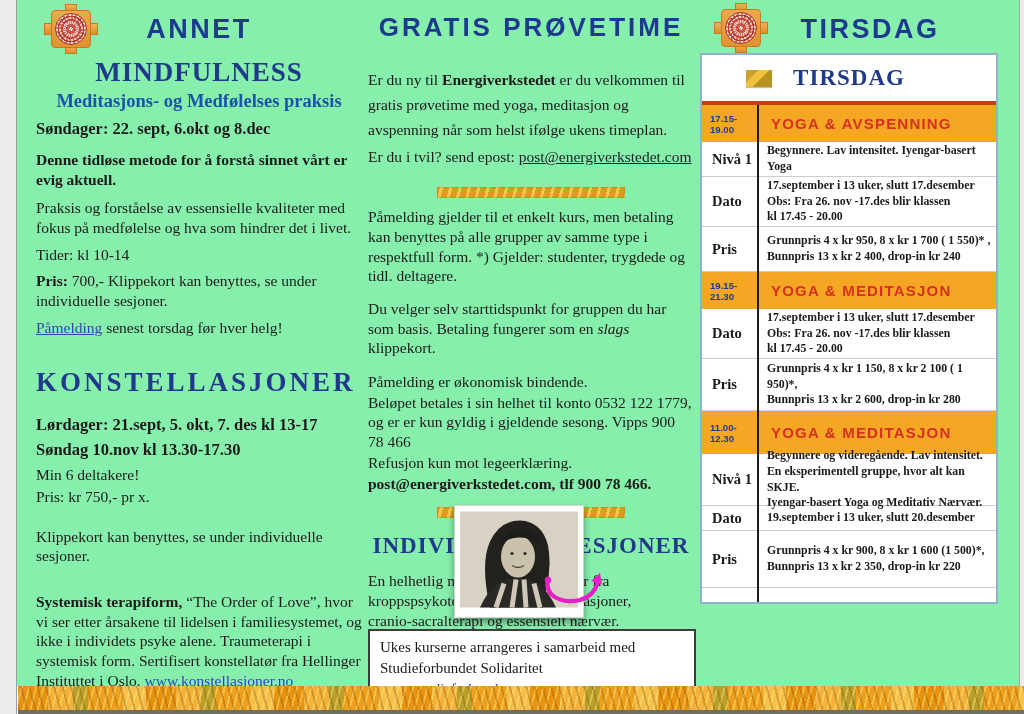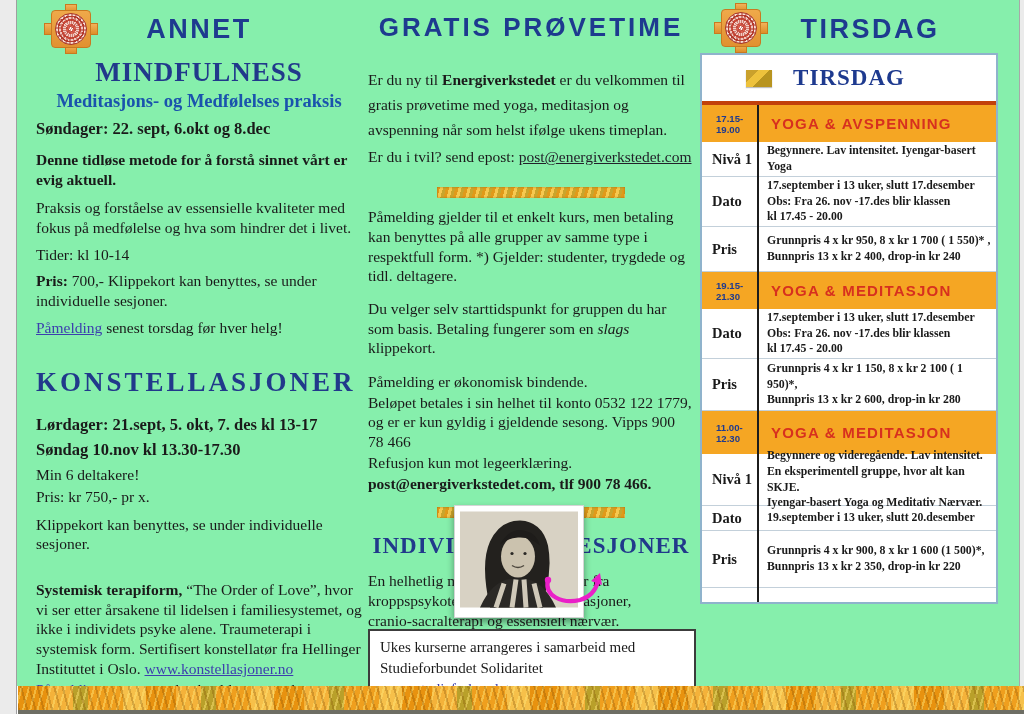--- a/index.html
+++ b/index.html
@@ -75,21 +75,21 @@
   .vline { position:absolute; left:55px; top:50px; bottom:0; width:1.5px; background:#1c1c1c; z-index:5; }
   .t-day { position:relative; display:flex; align-items:center; justify-content:center;
            border-bottom:4px solid #c2410c; }
   .day-text { font-weight:bold; color:#1e3a8f; font-size:23px; letter-spacing:1px; }
   .day-icon { position:absolute; left:44px; width:26px; height:17px;
     background:linear-gradient(135deg,#caa12c 0 30%,#eec23c 30% 55%,#b8941f 55% 100%);
     box-shadow:0 1px 1px rgba(0,0,0,.25); }
   .t-row { display:flex; align-items:center; border-bottom:1px solid #c3d0da; }
   .t-row.orange { background:#f5a623; border-bottom:none; }
   .t-time { width:55px; flex:none; font-family:"Liberation Sans","DejaVu Sans",sans-serif;
-            font-weight:bold; color:#1e3a8f; font-size:9.6px; padding-left:14px; letter-spacing:0; }
+            font-weight:bold; color:#1e3a8f; font-size:9.6px; padding-left:8px; letter-spacing:0; }
   .t-title { flex:1; font-family:"Liberation Sans","DejaVu Sans",sans-serif; font-weight:bold;
              color:#d7301f; font-size:15px; letter-spacing:1.2px; padding-left:14px; }
   .t-label { width:55px; flex:none; font-weight:bold; font-size:14.5px; padding-left:10px; }
   .t-cell { flex:1; font-weight:bold; font-size:11.8px; line-height:1.32; padding:2px 2px 2px 10px;
             white-space:pre-line; }
   .t-empty { height:14px; border-bottom:none; }
 
   
   .weave { position:absolute; left:18px; right:0; top:686px; height:24px; z-index:4;
     background:
@@ -125,21 +125,21 @@
     <p style="margin-top:9px;">Praksis og forståelse av essensielle kvaliteter med fokus på medfølelse og hva som hindrer det i livet.</p>
     <p>Tider:  kl 10-14</p>
     <p><span class="b">Pris:</span><span> 700,-  Klippekort  kan benyttes, se under individuelle sesjoner.</span></p>
     <p><span class="lnk">Påmelding</span><span> senest torsdag før hver helg!</span></p>
 
     <div class="serif-h konst-h">KONSTELLASJONER</div>
     <p class="b dates" style="margin-top:17px;">Lørdager: 21.sept, 5. okt, 7. des kl 13-17</p>
     <p class="b dates" style="margin-top:4px;">Søndag 10.nov kl 13.30-17.30</p>
     <p style="margin-top:4px;">Min 6 deltakere!</p>
     <p style="margin-top:2px;">Pris: kr 750,- pr x.</p>
-    <p style="margin-top:8px;">Klippekort  kan benyttes, se under individuelle sesjoner.</p>
+    <p style="margin-top:20px;">Klippekort  kan benyttes, se under individuelle sesjoner.</p>
     <p style="margin-top:26px;"><span class="b">Systemisk terapiform,</span><span> “The Order of Love”, hvor vi ser etter årsakene til lidelsen i familiesystemet, og ikke i individets psyke alene. Traumeterapi i systemisk form. Sertifisert konstellatør fra Hellinger Instituttet i Oslo. </span><span class="lnk">www.konstellasjoner.no</span></p>
 
     <p style="margin-top:2px;"><span class="lnk">Påmelding</span><span> senest torsdag kveld samme uke.</span></p>
   </div>
 
   <div class="col col-mid">
     <div class="sans-title mid-title">GRATIS PRØVETIME</div>
     <p class="mid-intro"><span>Er du ny til </span><span class="b">Energiverkstedet</span><span> er du velkommen til gratis prøvetime  med yoga, meditasjon og avspenning når som helst ifølge ukens timeplan.</span></p>
     <p style="margin-top:2px; line-height:1.62;"><span>Er du i tvil? send epost: </span><span class="lnk-dark">post@energiverkstedet.com</span></p>
 

